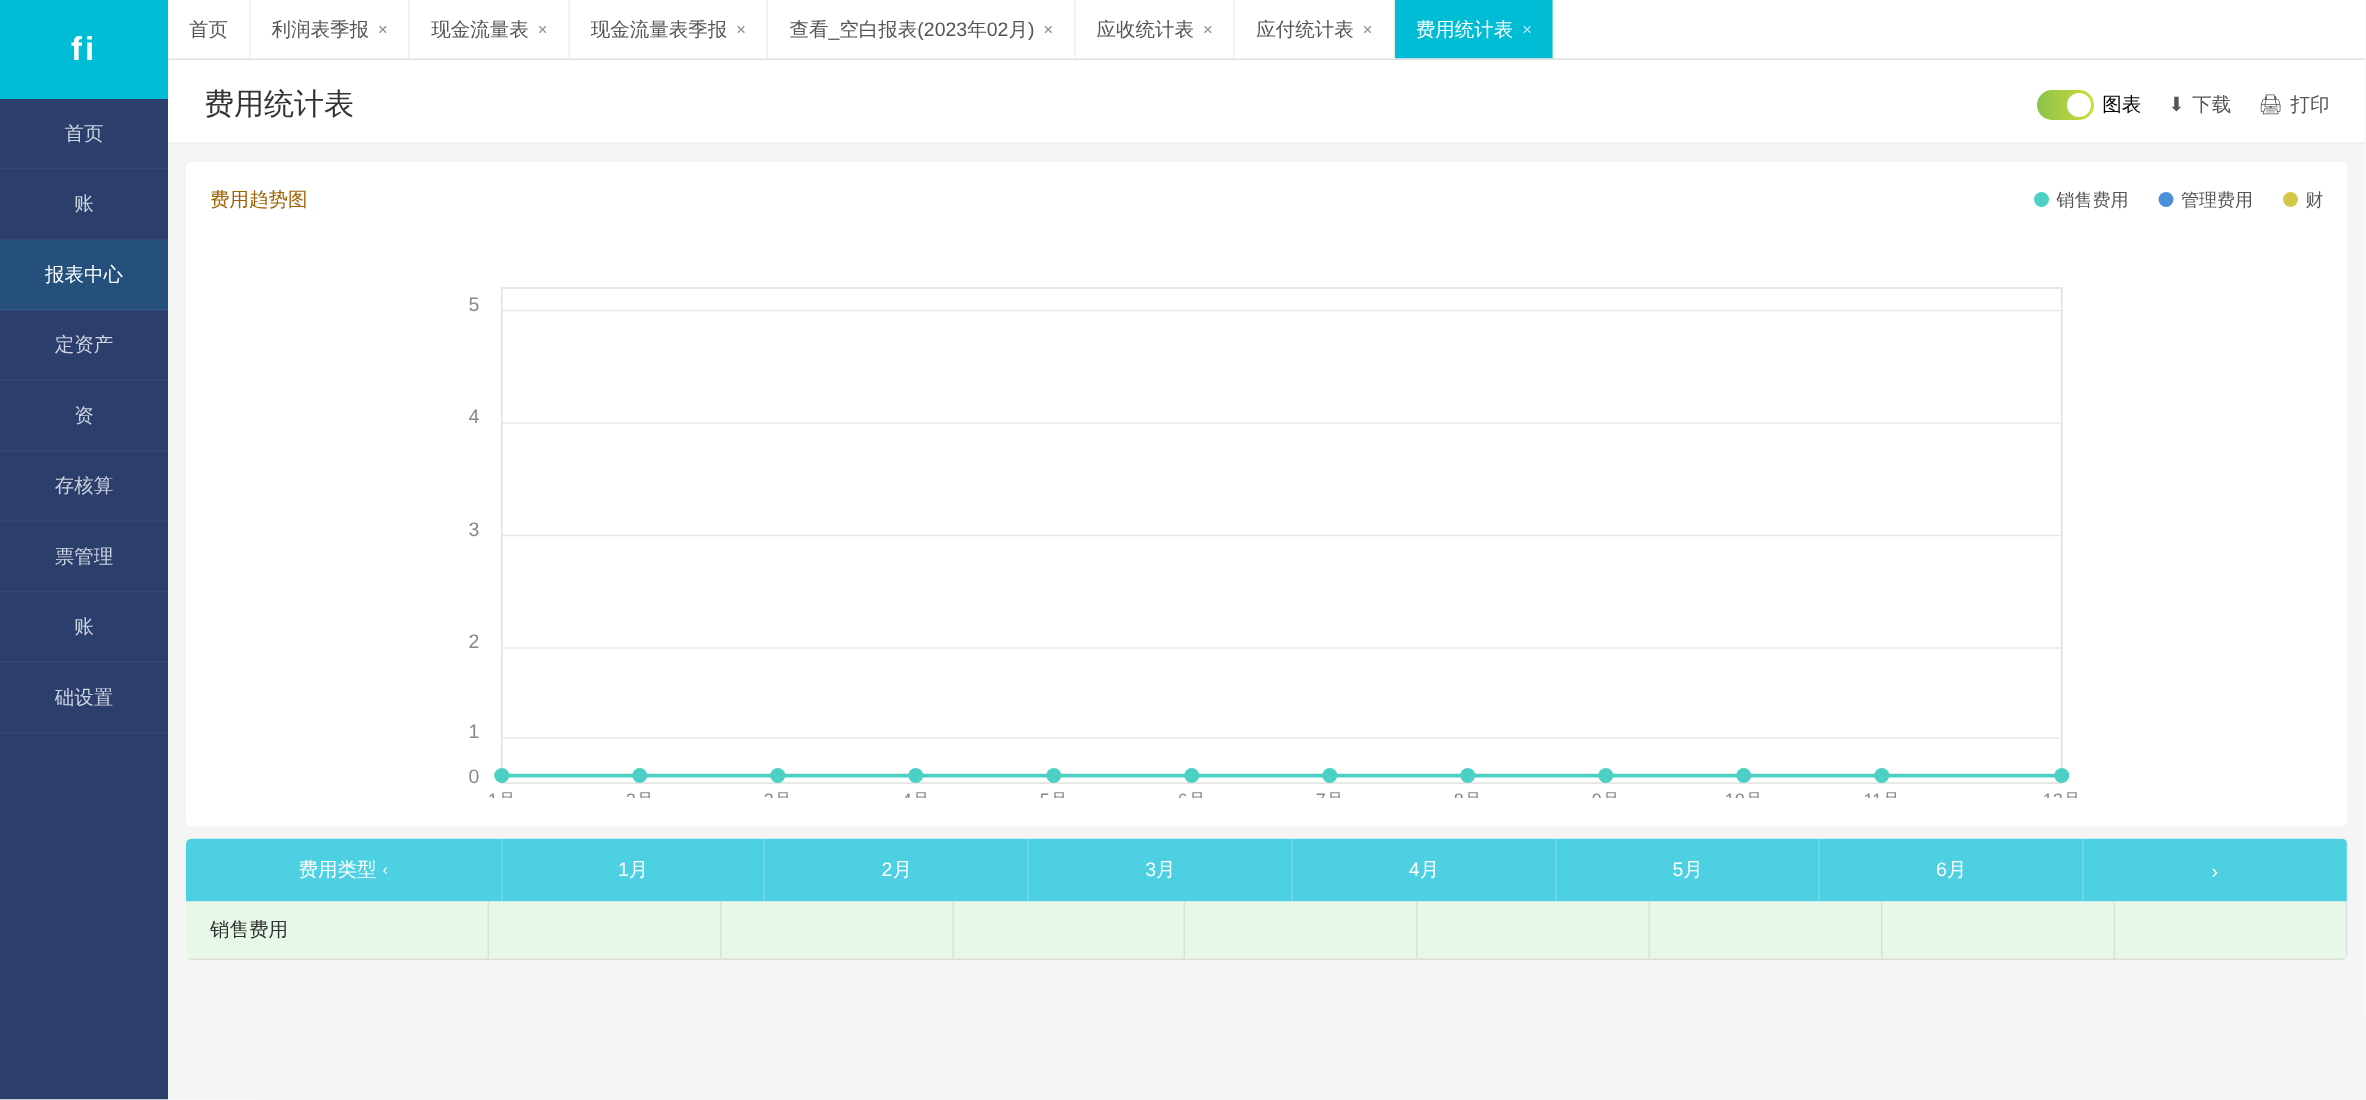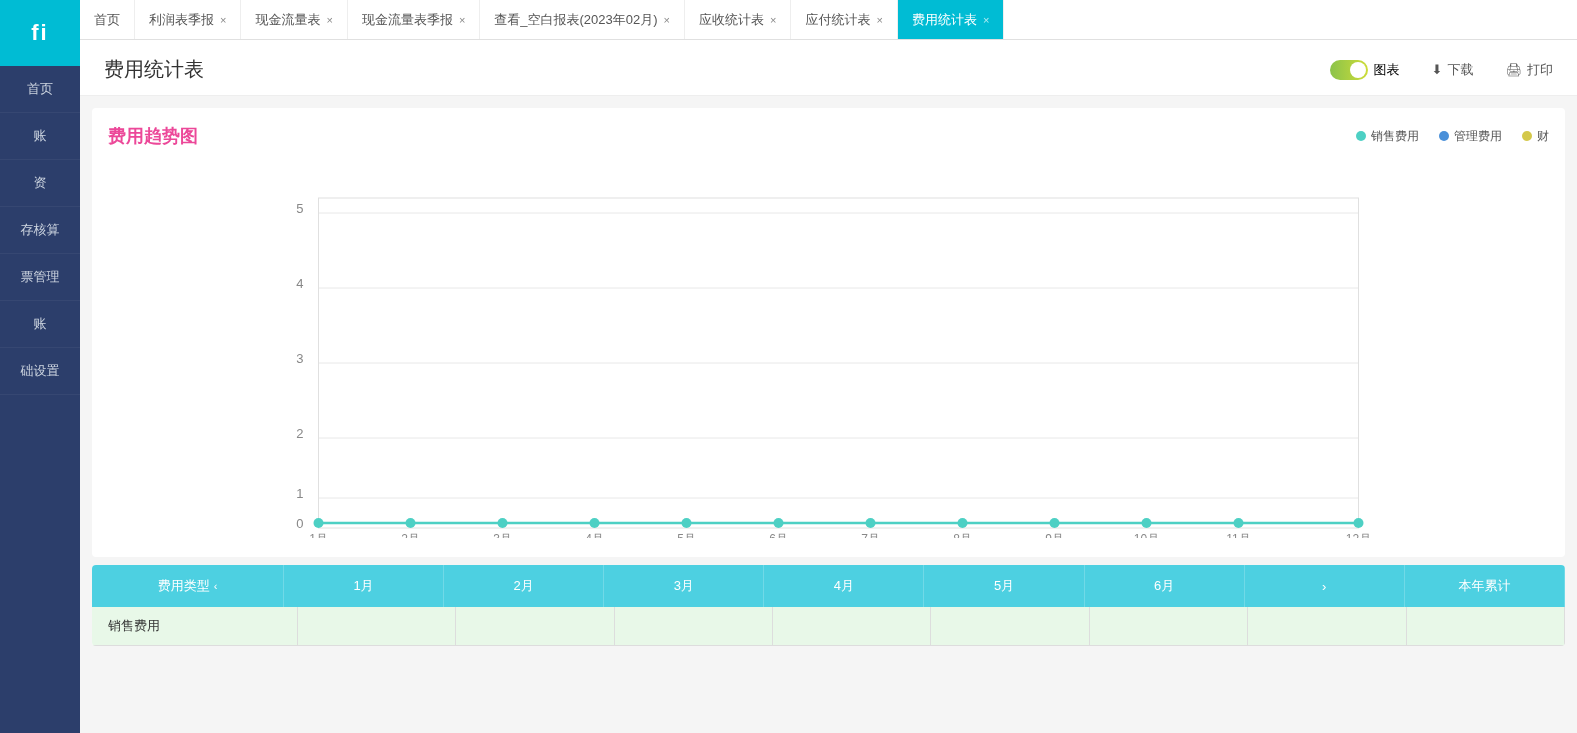--- a/index.html
+++ b/index.html
@@ -1,20 +1,20 @@
 <!DOCTYPE html>
 <html><head>
   <meta charset="utf-8">
   <style>
     * { margin: 0; padding: 0; box-sizing: border-box; }
     body { font-family: 'Microsoft YaHei', Arial, sans-serif; font-size: 13px; background: #f0f2f5; display: flex; height: 733px; overflow: hidden; }
 
     
     .sidebar {
-      width: 80px;
+      width: 112px;
       background: #2c3e6b;
       height: 100%;
       display: flex;
       flex-direction: column;
       flex-shrink: 0;
     }
     .sidebar-logo {
       background: #00bcd4;
       height: 66px;
       display: flex;
@@ -95,21 +95,21 @@
       border-bottom: 1px solid #eee;
     }
     .page-title {
       font-size: 20px;
       font-weight: 500;
       color: #333;
     }
     .header-actions {
       display: flex;
       align-items: center;
-      gap: 32px;
+      gap: 18px;
     }
     .toggle-wrap {
       display: flex;
       align-items: center;
       gap: 6px;
     }
     .toggle {
       width: 38px;
       height: 20px;
       background: linear-gradient(to right, #8bc34a, #cddc39);
@@ -143,23 +143,22 @@
       border-radius: 4px;
       padding: 16px;
     }
     .chart-header {
       display: flex;
       align-items: center;
       justify-content: space-between;
       margin-bottom: 10px;
     }
     .chart-title {
-      font-size: 18px;
-      color: #ec4899;
-      font-weight: bold;
+      font-size: 13px;
+      color: #a16207;
     }
     .chart-legend {
       display: flex;
       align-items: center;
       gap: 20px;
       font-size: 12px;
       color: #555;
     }
     .legend-item {
       display: flex;
@@ -226,20 +225,22 @@
       padding-left: 16px;
     }
   </style>
 </head>
 <body>
 
 <div class="sidebar">
   <div class="sidebar-logo">fi</div>
   <div class="sidebar-item">首页</div>
   <div class="sidebar-item">账</div>
+  <div class="sidebar-item active">报表中心</div>
+  <div class="sidebar-item">定资产</div>
   <div class="sidebar-item">资</div>
   <div class="sidebar-item">存核算</div>
   <div class="sidebar-item">票管理</div>
   <div class="sidebar-item">账</div>
   <div class="sidebar-item">础设置</div>
 </div>
 
 <div class="main">
 
   <div class="tab-bar">
@@ -386,23 +387,20 @@
         </div>
         <div class="th">
           <span>5月</span>
         </div>
         <div class="th">
           <span>6月</span>
         </div>
         <div class="th">
           <span>›</span>
         </div>
-        <div class="th">
-          <span>本年累计</span>
-        </div>
       </div>
 
       <div class="table-data-row">
         <div class="td" style="flex:1.2; text-align:left; padding-left:16px;">
           <span>销售费用</span>
         </div>
         <div class="td"></div>
         <div class="td"></div>
         <div class="td"></div>
         <div class="td"></div>

